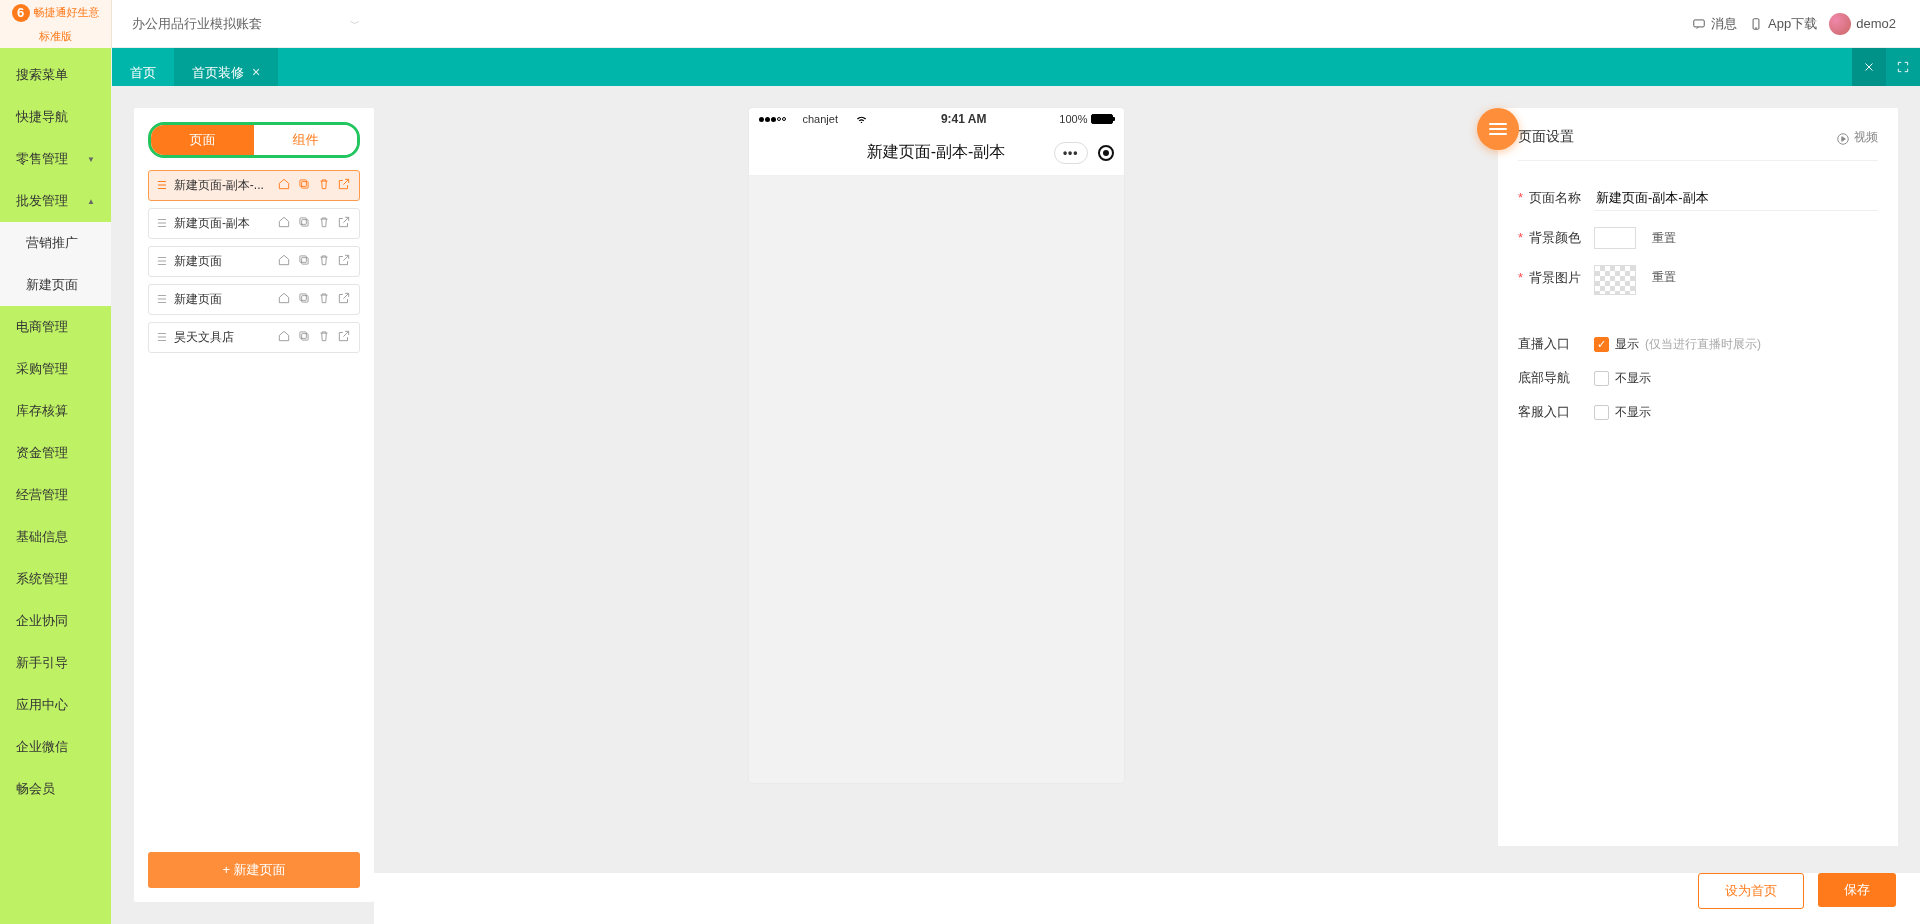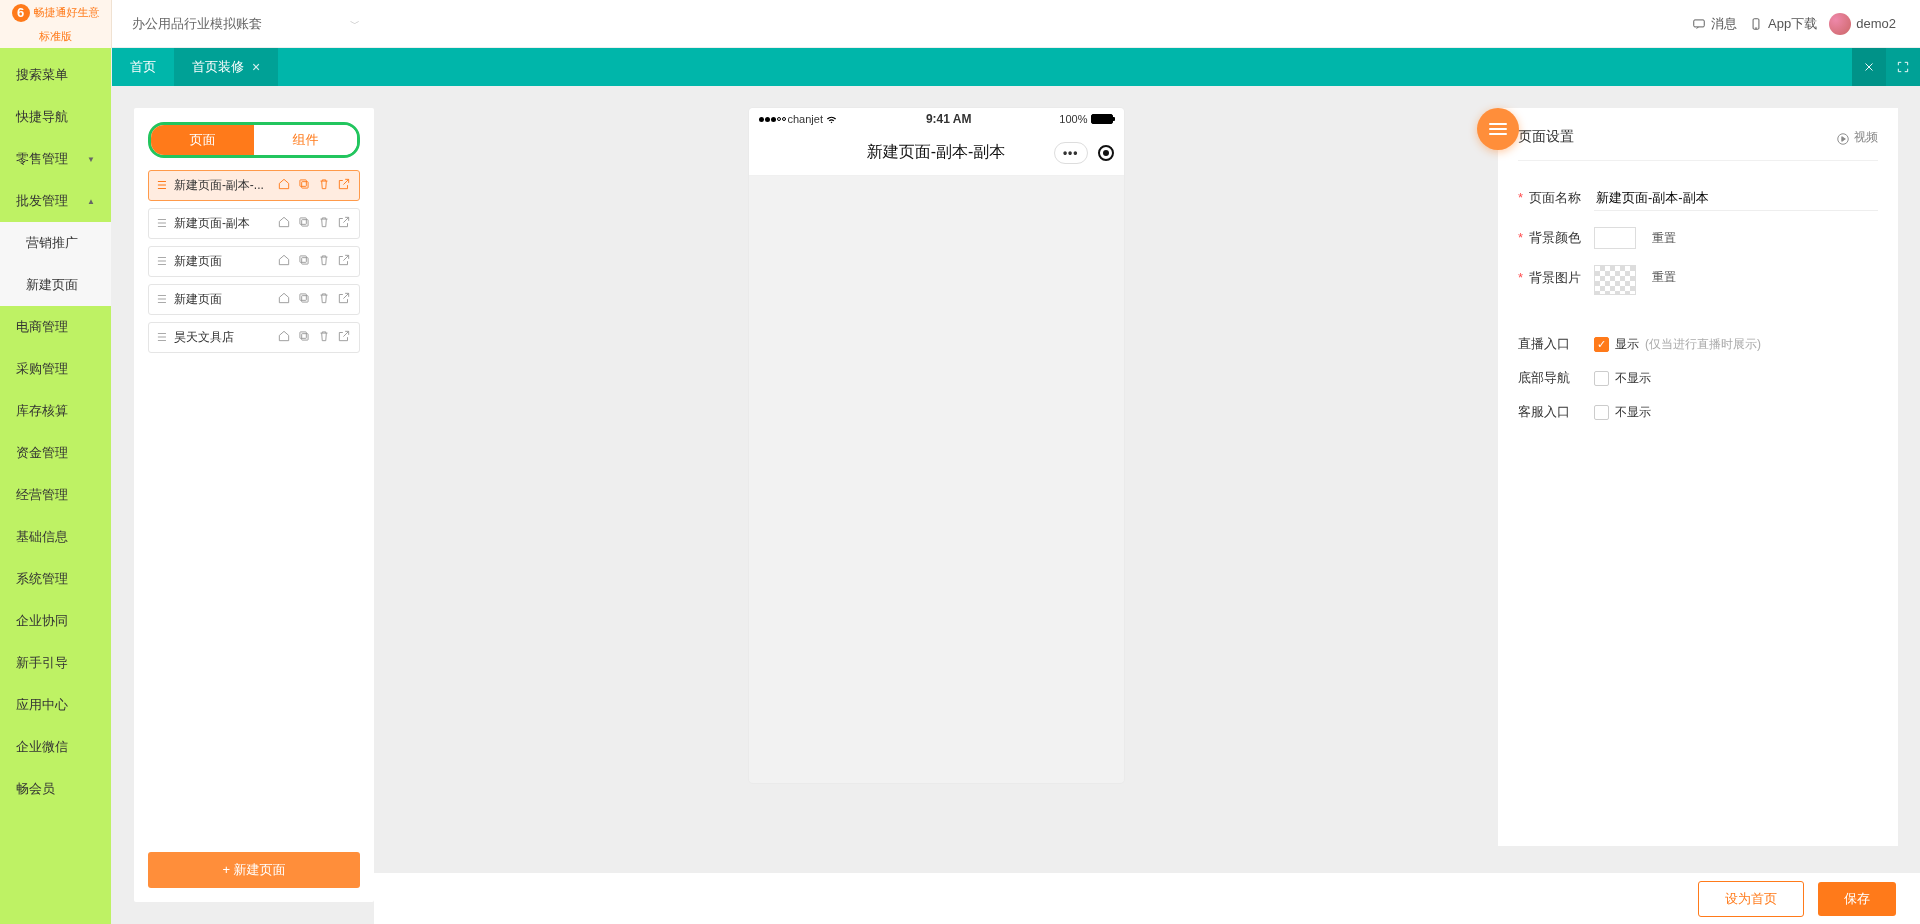--- a/index.html
+++ b/index.html
@@ -62,21 +62,21 @@
 
 
 .main-area {
   position: absolute; left: 112px; right: 0; top: 48px; bottom: 0;
   display: flex; flex-direction: column;
 }
 .tab-bar {
   height: 38px; background: #00b6aa; display: flex; align-items: stretch;
 }
 .tab {
-  display: flex; align-items: center; padding: 0 18px;
+  display: flex; padding: 16px 18px;
   color: #fff; font-size: 13px; cursor: pointer; position: relative;
 }
 .tab.active { background: #00a196; }
 .tab .close { margin-left: 8px; font-size: 14px; opacity: .85; }
 .tab-bar-actions {
   margin-left: auto; display: flex; align-items: center;
 }
 .tab-btn {
   width: 34px; height: 100%; display: flex; align-items: center;
   justify-content: center; color: #fff; cursor: pointer;
@@ -132,21 +132,21 @@
 }
 .phone {
   width: 375px; height: 675px; background: #f2f2f2;
   border-radius: 4px; overflow: hidden;
   box-shadow: 0 0 0 1px #eaeaea;
 }
 .status-bar {
   height: 22px; background: #fff; display: flex; align-items: center;
   padding: 0 10px; font-size: 11px; justify-content: space-between;
 }
-.status-left { display: flex; align-items: center; gap: 2px; }
+.status-left { display: flex; align-items: center; gap: 17px; }
 .sig-dots { display: flex; gap: 1px; align-items: center; }
 .sig-dots i {
   width: 5px; height: 5px; border-radius: 50%; background: #000; display: block;
 }
 .sig-dots i:nth-child(4), .sig-dots i:nth-child(5) { background: #fff; border: 1px solid #000; width: 4px; height: 4px; }
 .carrier { font-weight: 500; }
 .status-time { font-weight: 600; font-size: 12px; }
 .status-right { display: flex; align-items: center; gap: 4px; font-weight: 500; }
 .battery {
   width: 22px; height: 10px; border: 1px solid #000; border-radius: 2px;
@@ -234,21 +234,21 @@
   display: inline-flex; align-items: center; justify-content: center;
   margin-right: 6px; vertical-align: middle;
 }
 .cbox.on { background: #ff7a1a; border-color: #ff7a1a; color: #fff; font-size: 11px; }
 .hint { color: #aaa; font-size: 12px; margin-left: 6px; }
 
 
 .bottom-bar {
   position: absolute; left: 262px; right: 0; bottom: 0;
   height: 52px; background: #fff; border-top: 1px solid #eee;
-  display: flex; align-items: center; justify-content: flex-end;
+  display: flex; align-items: flex-start; justify-content: flex-end;
   padding-right: 24px; gap: 14px;
 }
 .btn {
   padding: 8px 26px; border-radius: 3px; font-size: 13px; cursor: pointer;
 }
 .btn-outline { border: 1px solid #ff7a1a; color: #ff7a1a; background: #fff; }
 .btn-primary { background: #ff7a1a; color: #fff; }
 
 svg.ic { width: 14px; height: 14px; stroke: currentColor; fill: none; stroke-width: 1.6; }
 </style>

